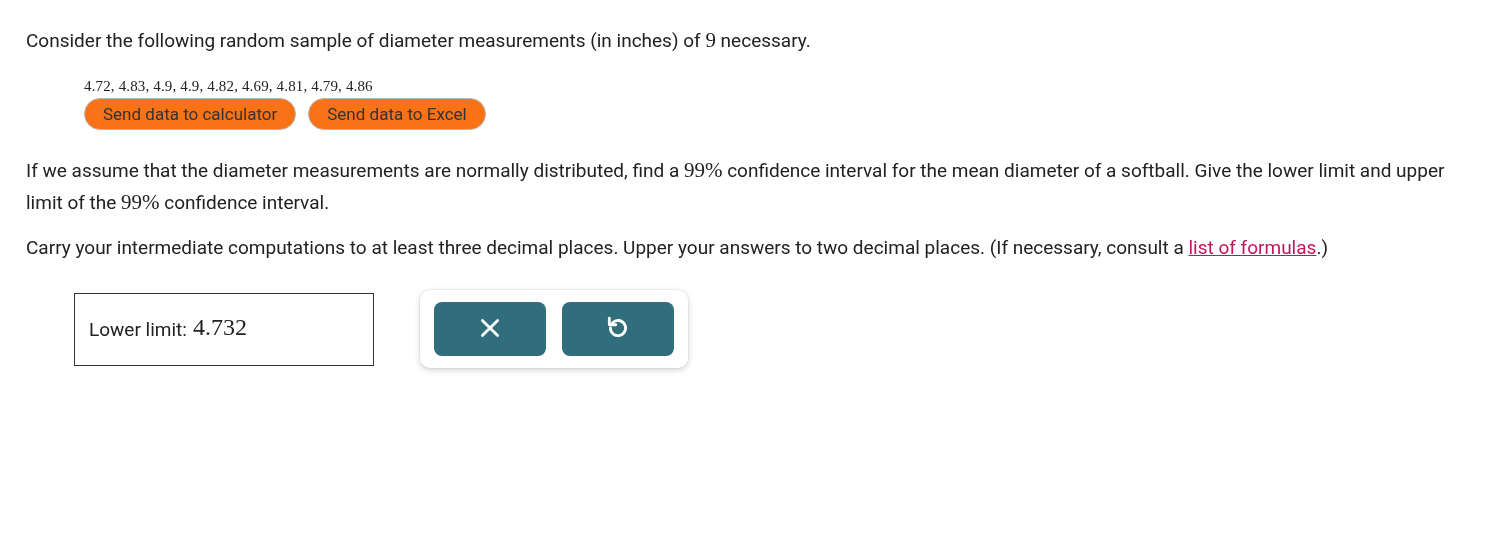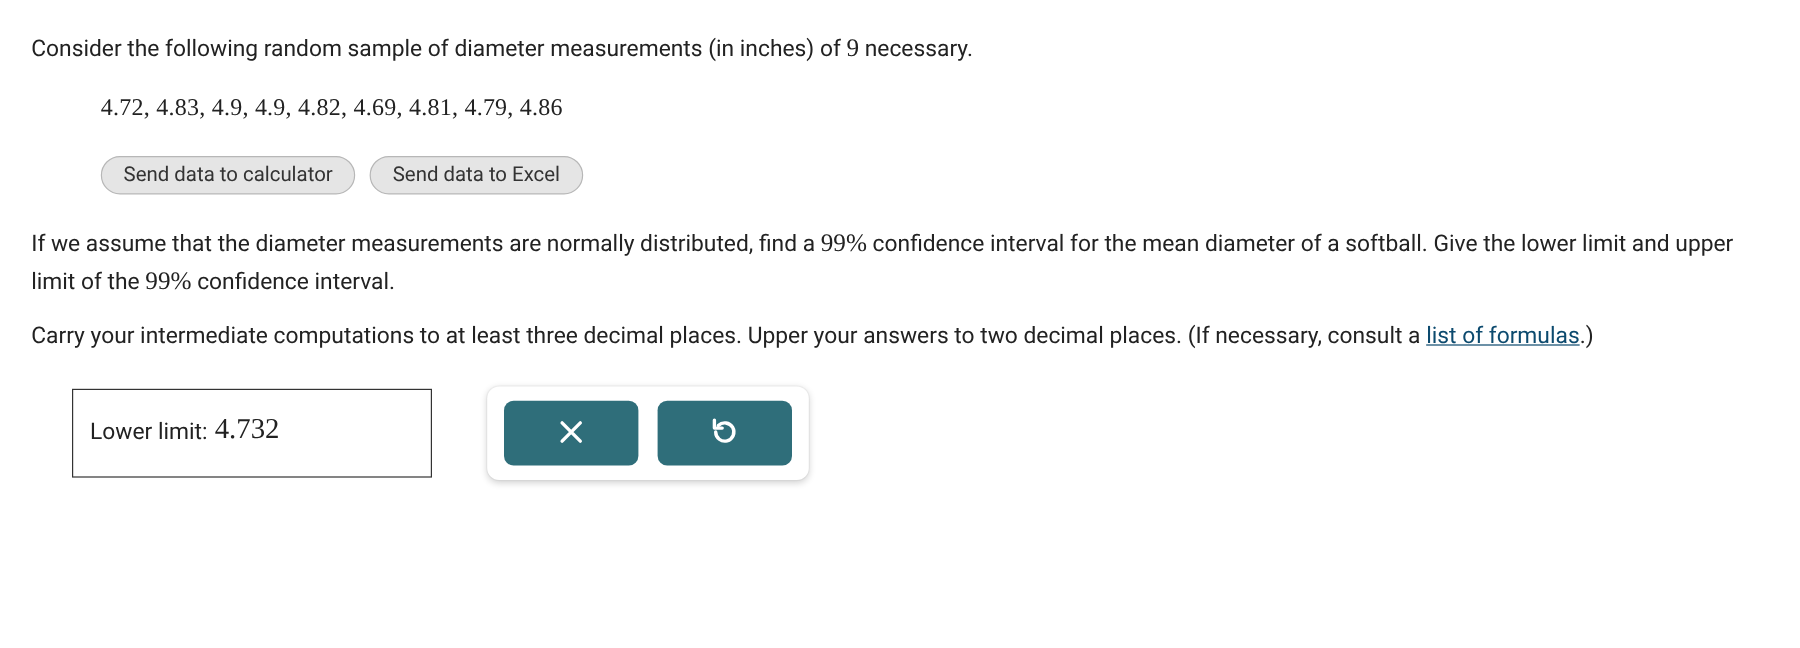--- a/index.html
+++ b/index.html
@@ -21,58 +21,58 @@
     font-family: "Times New Roman", Times, serif;
     font-size: 21px;
   }
   .data-block {
     margin-left: 58px;
     margin-top: 18px;
     margin-bottom: 24px;
   }
   .data-values {
     font-family: "Times New Roman", Times, serif;
-    font-size: 20px;
+    font-size: 15px;
     letter-spacing: 0.01em;
-    margin-bottom: 24px;
+    margin-bottom: 0;
   }
   .pill-row {
     display: flex;
     gap: 12px;
   }
   .pill {
     border: 1px solid #b7b7b7;
-    background: #e5e5e5;
+    background: #f97316;
     border-radius: 999px;
     padding: 5px 18px;
     font-size: 17px;
     color: #333;
     cursor: pointer;
     user-select: none;
     font-family: inherit;
   }
   .para {
     margin-top: 24px;
     max-width: 1440px;
   }
   .para2 {
     margin-top: 14px;
     margin-bottom: 28px;
     max-width: 1440px;
   }
   .link {
-    color: #0c4a6e;
+    color: #be185d;
     text-decoration: underline;
     cursor: pointer;
   }
   .answer-row {
     display: flex;
     align-items: center;
     gap: 46px;
-    margin-left: 34px;
+    margin-left: 48px;
     margin-top: 10px;
   }
   .answer-box {
     border: 1px solid #333;
     padding: 12px 18px 14px 14px;
     width: 300px;
   }
   .answer-line {
     display: flex;
     align-items: baseline;

